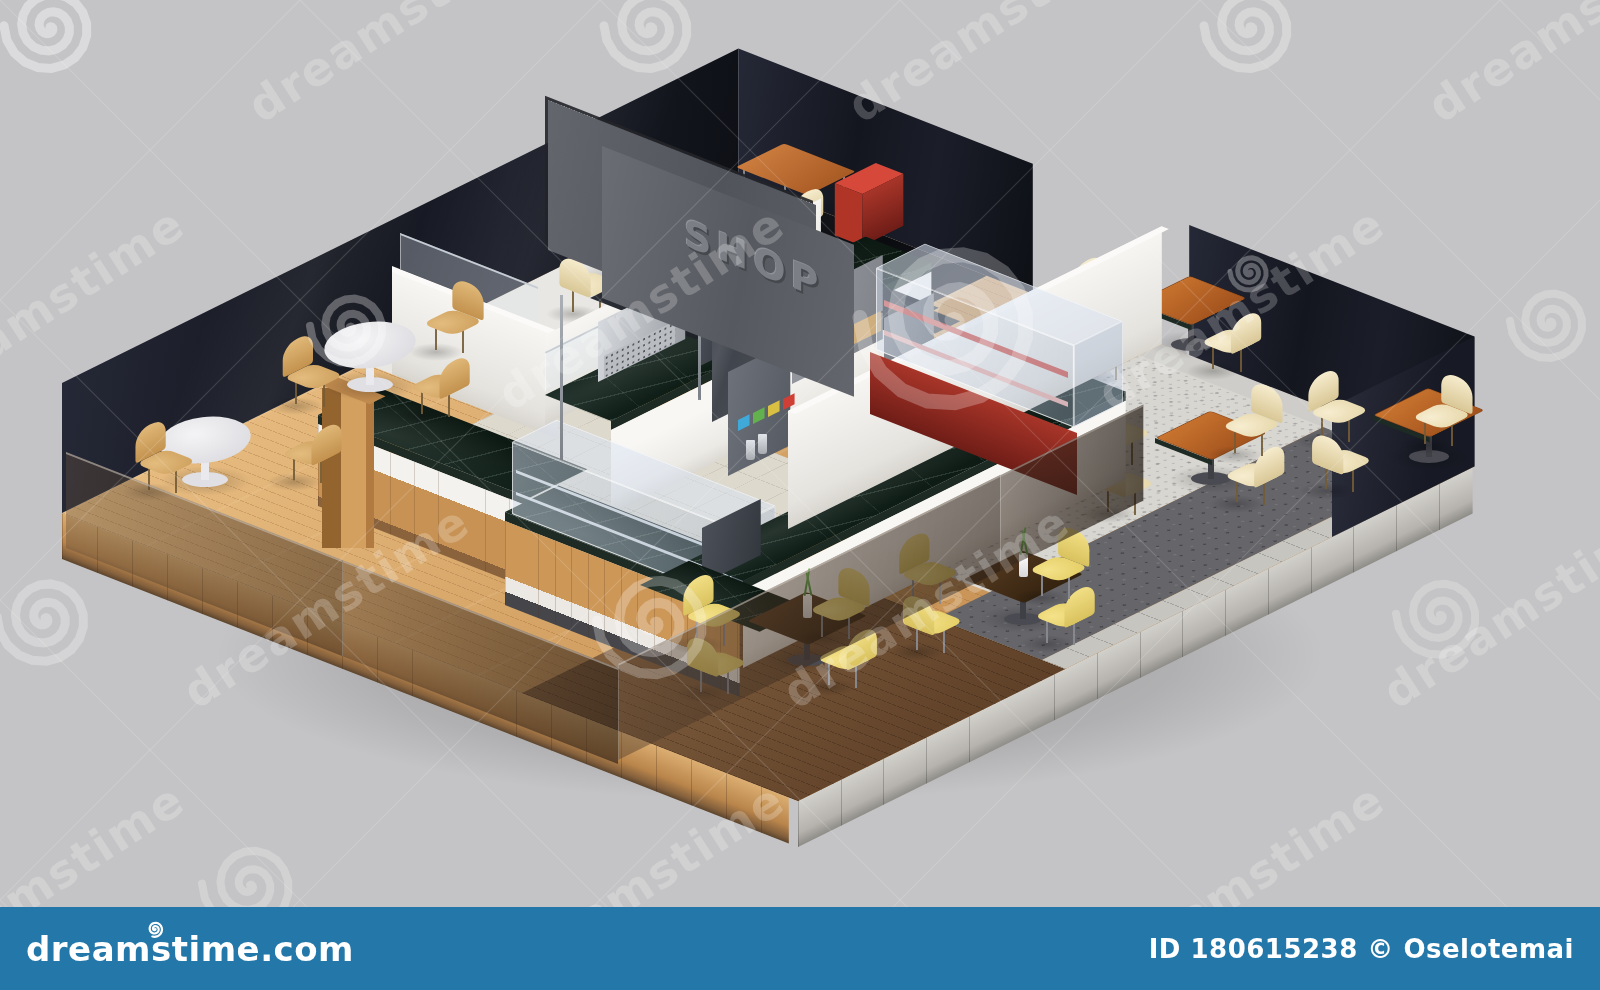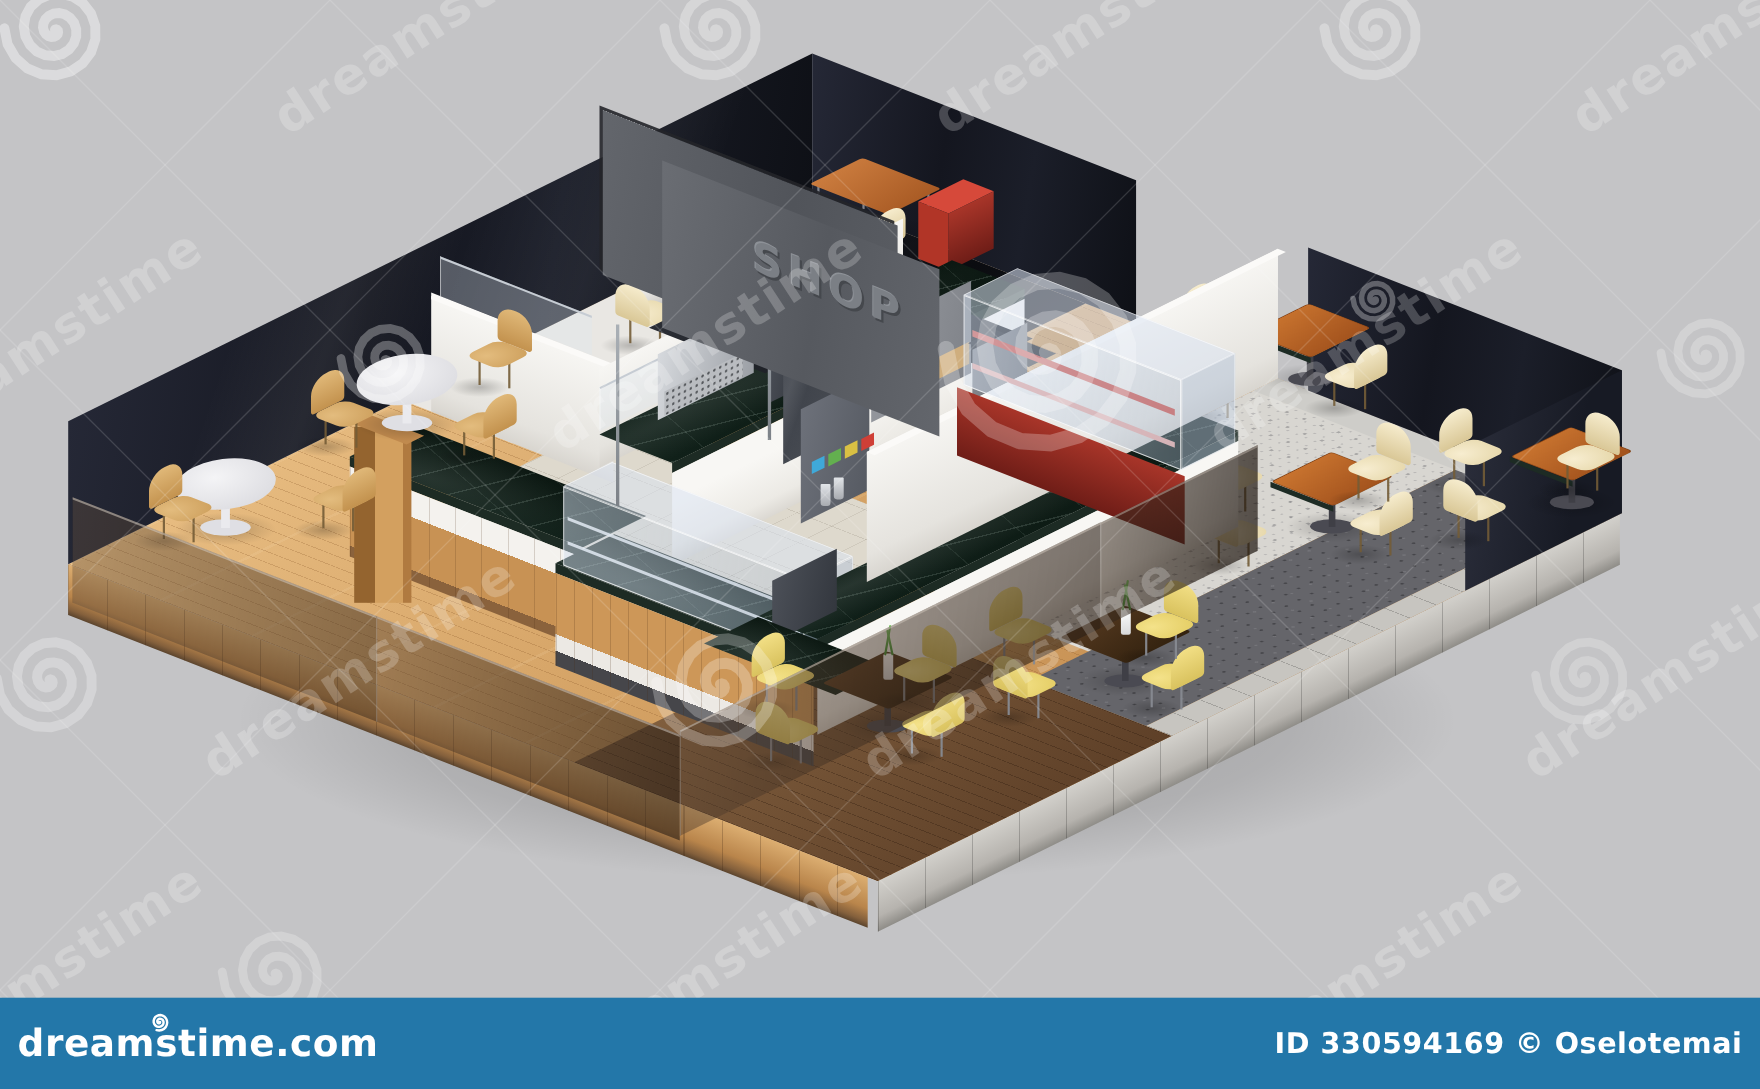--- a/index.html
+++ b/index.html
@@ -130,21 +130,21 @@
      letter-spacing:5px;color:var(--sign-text,#7b7f85);
      text-shadow:2px 2px 0 #45484d, -1px -1px 0 #8d9197;}
   .sign-post{position:absolute;width:3px;background:linear-gradient(#aab0b6,#7c8187);}
 
   
   .wm{position:absolute;left:0;top:0;pointer-events:none;}
 
   
   .footer{position:absolute;left:0;bottom:0;width:100%;height:83px;
      background:var(--footer-blue,#2377a9);display:flex;align-items:center;
-     justify-content:space-between;padding:0 16px;color:#fff;}
+     justify-content:space-between;padding:0 26px;color:#fff;}
   .logo{position:relative;display:flex;align-items:flex-end;}
   .logo span{font-size:34px;font-weight:bold;letter-spacing:.5px;line-height:1;}
   .logo svg{position:absolute;left:119px;top:-13px;}
   .credit{font-size:26px;font-weight:bold;letter-spacing:.5px;}
 </style>
 </head>
 <body>
 
 <div class="stage">
   <div class="scene" id="scene">
@@ -469,15 +469,15 @@
       <path d="M1250 272 L1250.4 271.9 L1250.8 272.0 L1251.1 272.4 L1251.2 273.0 L1251.0 273.7 L1250.5 274.3 L1249.7 274.8 L1248.6 274.9 L1247.5 274.6 L1246.4 273.8 L1245.6 272.6 L1245.3 271.1 L1245.5 269.5 L1246.2 267.9 L1247.6 266.5 L1249.5 265.6 L1251.6 265.4 L1253.9 265.9 L1255.9 267.2 L1257.5 269.3 L1258.4 271.8 L1258.4 274.6 L1257.4 277.4 L1255.5 279.9 L1252.8 281.6 L1249.6 282.4 L1246.1 282.1 L1242.8 280.6 L1240.1 278.1 L1238.3 274.7 L1237.7 270.7 L1238.4 266.7 L1240.4 262.9 L1243.6 260.0 L1247.8 258.2 L1252.4 257.8 L1257.0 259.0 L1261.1 261.6 L1264.2 265.6 L1265.9 270.4 L1266.0 275.7 L1264.3 280.9 L1260.9 285.3 L1256.2 288.5 L1250.6 290.0 L1244.7 289.6 L1239.1 287.3 L1234.4 283.2 L1231.3 277.8 L1230.0 271.4" fill="none" stroke="rgba(255,255,255,0.3)" stroke-width="5" stroke-linecap="round"></path>
     </svg>
 
   <div class="footer">
     <div class="logo">
       <span>dreamstime.com</span>
       <svg id="logo-spiral" width="20" height="20">
           <path d="M10 10 L10.2 10.0 L10.3 10.0 L10.5 10.1 L10.5 10.4 L10.5 10.6 L10.3 10.9 L10.1 11.1 L9.7 11.2 L9.3 11.2 L8.8 11.1 L8.4 10.7 L8.1 10.2 L8.0 9.6 L8.0 9.0 L8.3 8.3 L8.8 7.7 L9.5 7.3 L10.3 7.1 L11.2 7.2 L12.1 7.6 L12.9 8.2 L13.4 9.1 L13.7 10.2 L13.6 11.3 L13.2 12.4 L12.4 13.4 L11.3 14.1 L10.0 14.5 L8.7 14.4 L7.3 14.0 L6.1 13.1 L5.2 11.9 L4.7 10.4 L4.7 8.8 L5.2 7.2 L6.1 5.7 L7.5 4.6 L9.2 4.0 L11.0 3.8 L12.9 4.3 L14.6 5.3 L15.9 6.8 L16.7 8.6 L17.0 10.7 L16.6 12.8 L15.6 14.8 L14.0 16.4 L12.0 17.4 L9.7 17.8 L7.3 17.5" fill="none" stroke="#ffffff" stroke-width="2.2" stroke-linecap="round"></path>
         </svg>
     </div>
-    <div class="credit">ID 330594169 © Oselotemai</div>
+    <div class="credit">ID 180615238 © Oselotemai</div>
   </div>
 </div>
 
 </body></html>

